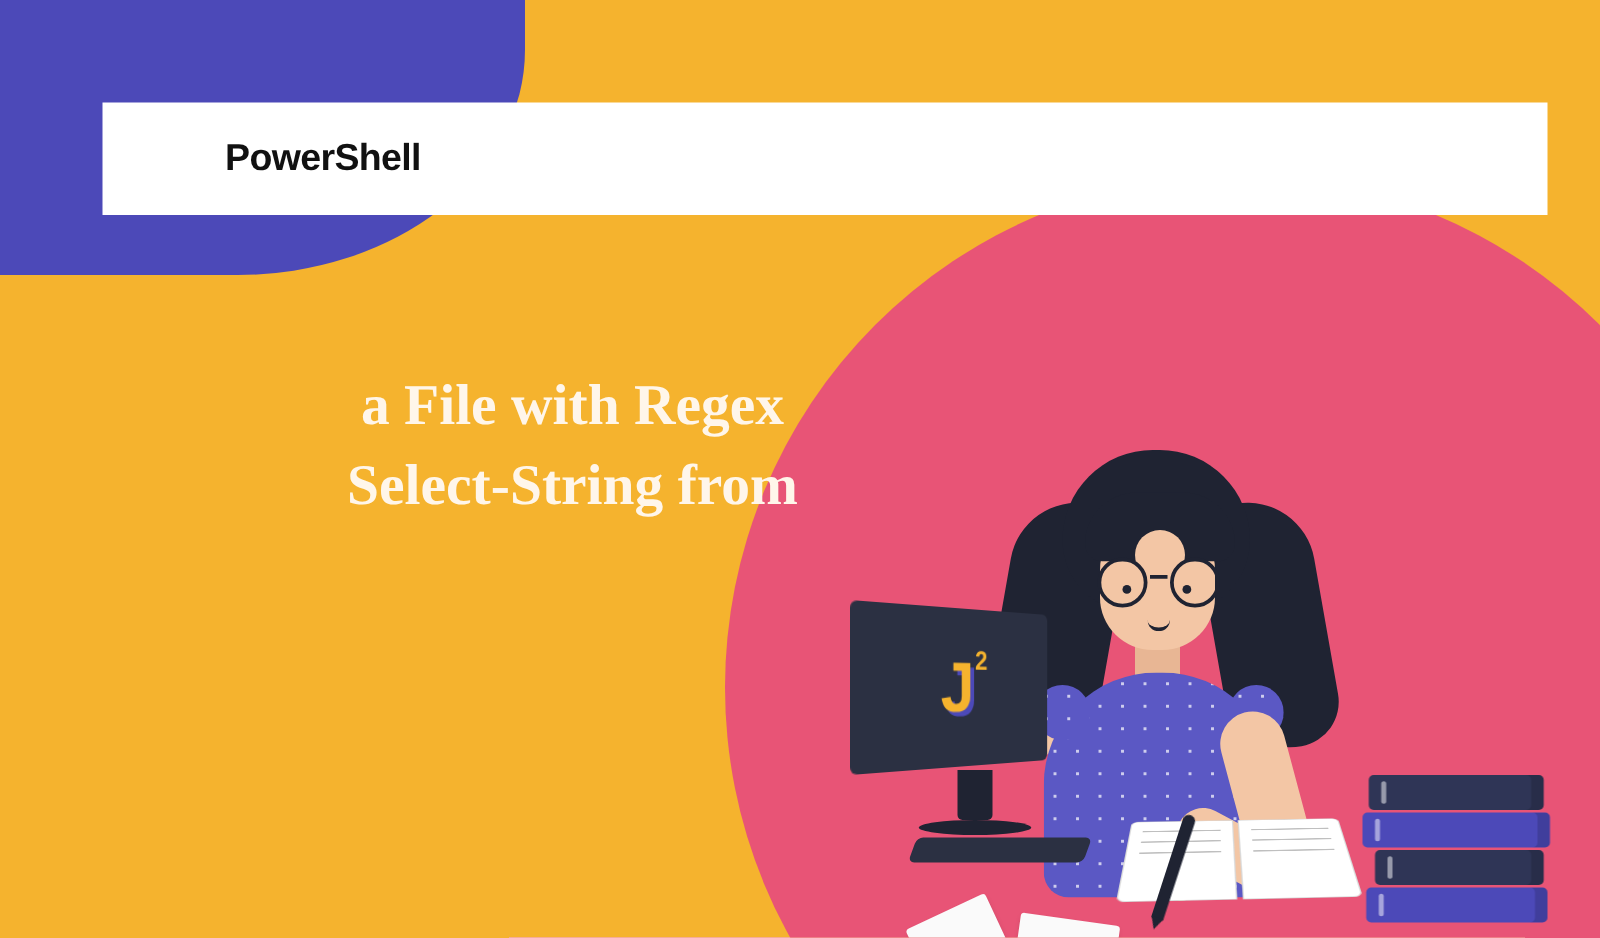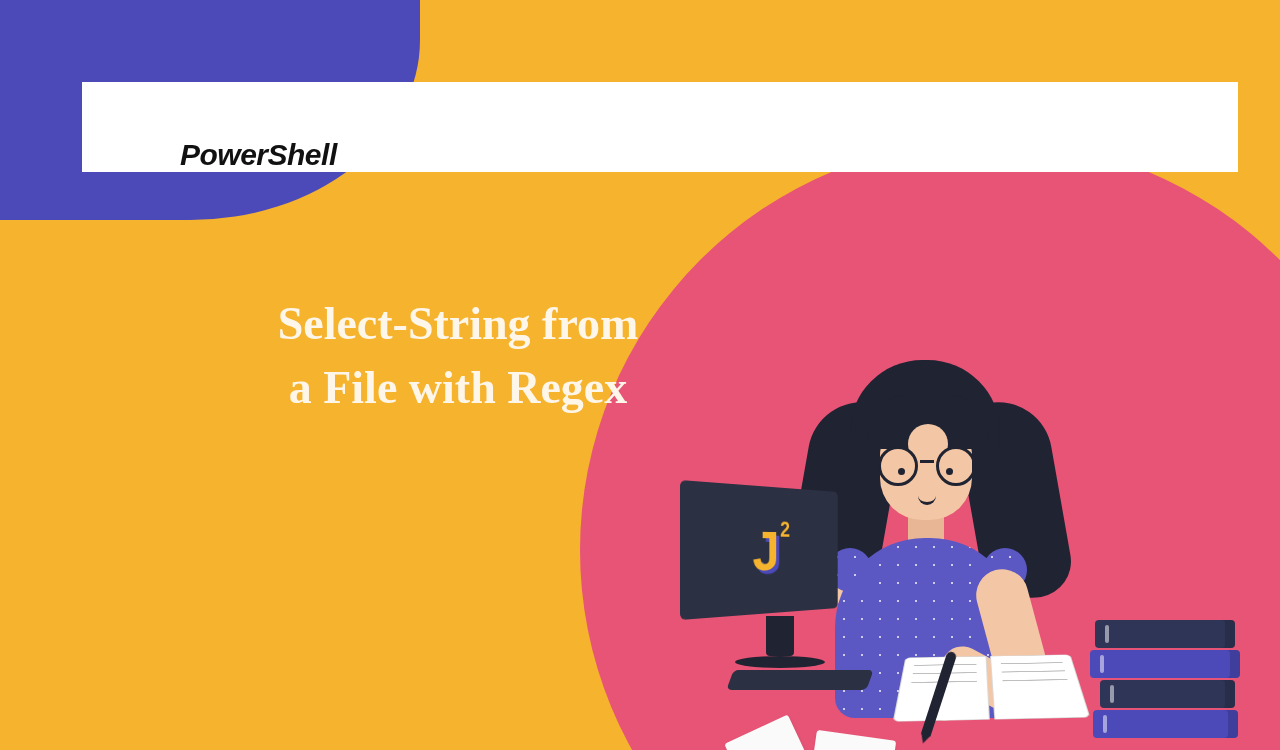--- a/index.html
+++ b/index.html
@@ -36,23 +36,22 @@
     border-radius: 50%;
   }
   .white-bar {
     position: absolute;
     top: 82px;
     left: 82px;
     right: 42px;
     height: 90px;
     background: #ffffff;
     display: flex;
-    align-items: flex-end;
+    align-items: center;
     padding-left: 98px;
-    font-style: italic;
   }
   .white-bar .label {
     font-size: 30px;
     font-weight: 700;
     color: #111;
     letter-spacing: -0.5px;
   }
   .title {
     position: absolute;
     top: 292px;
@@ -419,22 +418,22 @@
 
 <div class="canvas">
   <div class="pink-shape"></div>
   <div class="blue-blob"></div>
 
   <div class="white-bar">
     <span class="label">PowerShell</span>
   </div>
 
   <div class="title">
+    <div>a File with Regex</div>
     <div>Select-String from</div>
-    <div>a File with Regex</div>
   </div>
 
   <div class="illo">
 
     <div class="person">
       <div class="hair-back"></div>
       <div class="arm-left"></div>
       <div class="hand-left"></div>
       <div class="neck"></div>
       <div class="torso"></div>

